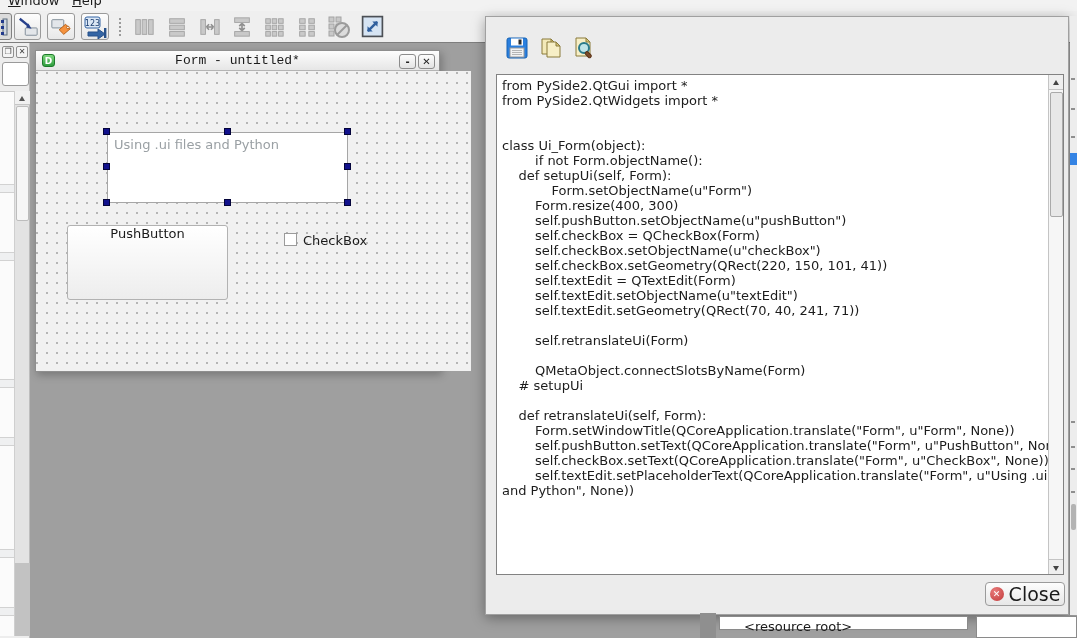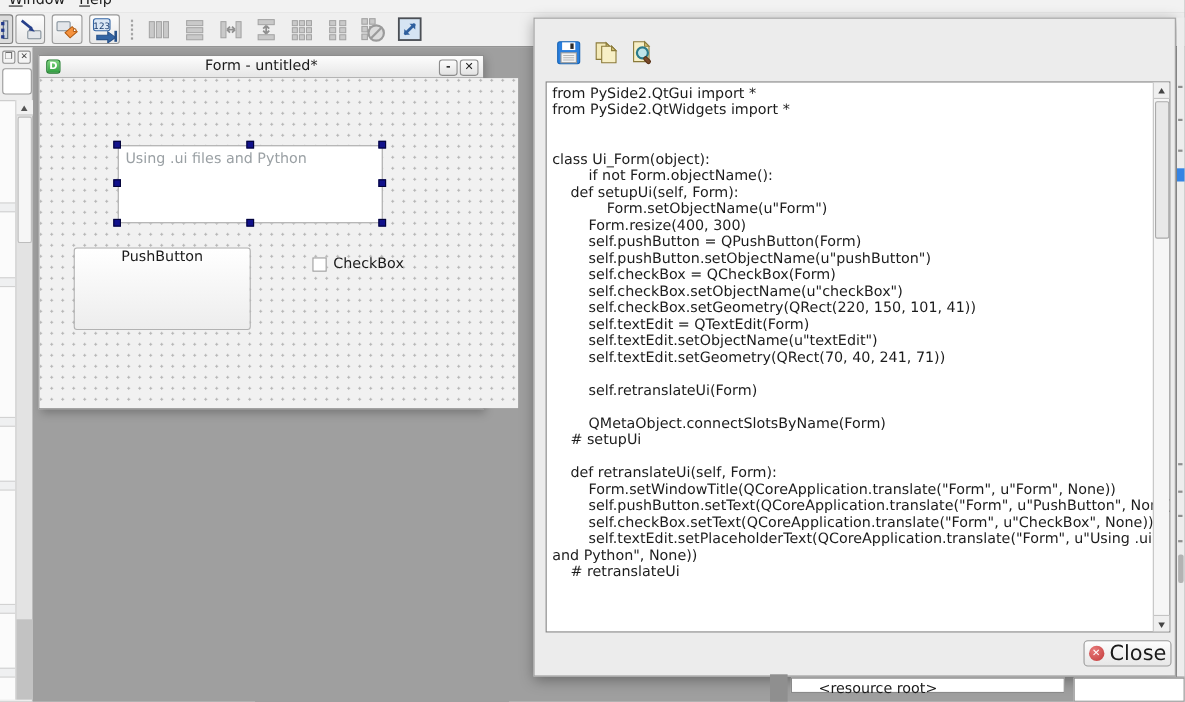--- a/index.html
+++ b/index.html
@@ -34,35 +34,35 @@
   .v-scroll .deep { position:absolute; left:0; top:472px; width:15px; height:73px; background:#c2c2c2; }
 
   
   .form-window { position:absolute; left:35px; top:50px; width:405px; height:322px; background:#f1f1f1; border:1px solid #8e8e8e;
                  box-shadow:2px 3px 8px rgba(0,0,0,0.25); }
   .form-titlebar { position:absolute; left:0; top:0; width:100%; height:20px; background:linear-gradient(#fdfdfd,#e6e6e6);
                    border-bottom:1px solid #b4b4b4; }
   .form-app-icon { position:absolute; left:6px; top:3px; width:13px; height:13px; border-radius:3px;
                    background:linear-gradient(#7ed77e,#2f9e3f); border:1px solid #1c7a2a; color:#fff; font-size:9px; font-weight:bold;
                    text-align:center; line-height:12px; }
-  .form-title { position:absolute; left:0; top:2px; width:100%; text-align:center; font-size:13px; color:#1a1a1a; }
+  .form-title { position:absolute; left:0; top:2px; width:100%; text-align:center; font-size:13px; color:#1a1a1a;font-family:Liberation Mono, monospace; }
   .win-btn { position:absolute; top:3px; width:17px; height:15px; border:1px solid #8c8c8c; border-radius:3px;
              background:linear-gradient(#fcfcfc,#e3e3e3); text-align:center; font-size:10px; line-height:13px; font-weight:bold; color:#222; }
   .btn-min { right:23px; } .btn-close { right:4px; }
 
   .form-canvas { position:absolute; left:0; top:20px; width:435px; height:300px; background-color:#f1f1f1;
                  background-image:radial-gradient(circle, #b5b5b5 1px, transparent 1.2px); background-size:10px 10px; background-position:6px 7px; }
 
   .qtextedit { position:absolute; left:71px; top:61px; width:241px; height:71px; background:#fff; border:1px solid #a6a6a6; }
   .qtextedit .ph { position:absolute; left:6px; top:4px; color:#9aa0a4; font-size:13px; }
   .handle { position:absolute; width:7px; height:7px; background:#11118c; border:1px solid #04043a; }
 
   .qpushbutton { position:absolute; left:31px; top:154px; width:161px; height:75px; background:linear-gradient(#ffffff,#ededed);
                  border:1px solid #b2b2b2; border-radius:3px; display:flex; align-items:flex-start; justify-content:center; font-size:13px; color:#1a1a1a; }
-  .qcheckbox { position:absolute; left:219px; top:162px; display:flex; align-items:center;padding-left:29px; }
+  .qcheckbox { position:absolute; left:219px; top:162px; display:flex; align-items:flex-start;padding-left:29px; }
   .qcheckbox .box { width:13px; height:13px; background:#fff; border:1px solid #9b9b9b; margin-right:6px; }
   .qcheckbox .lbl { font-size:13px; color:#1a1a1a; }
 
   
   .code-dialog { position:absolute; left:485px; top:16px; width:584px; height:599px; background:#ececec; border:1px solid #a0a0a0;
                  box-shadow:0 3px 12px rgba(0,0,0,0.35); }
   .dlg-toolbtn { position:absolute; top:17px; width:28px; height:28px; display:flex; align-items:center; justify-content:center; }
   .code-box { position:absolute; left:10px; top:57px; width:568px; height:501px; background:#fff; border:1px solid #828282; overflow:hidden; }
   .code-text { position:absolute; left:0; top:0; width:552px; padding:3px 0 0 5px; }
   .code-line { height:15px; line-height:15px; font-size:13px; white-space:pre; color:#1c1c1c; }
@@ -336,41 +336,39 @@
       <div class="code-text">
           <div class="code-line">from PySide2.QtGui import *</div>
           <div class="code-line">from PySide2.QtWidgets import *</div>
           <div class="code-line"></div>
           <div class="code-line"></div>
           <div class="code-line">class Ui_Form(object):</div>
           <div class="code-line">        if not Form.objectName():</div>
           <div class="code-line">    def setupUi(self, Form):</div>
           <div class="code-line">            Form.setObjectName(u"Form")</div>
           <div class="code-line">        Form.resize(400, 300)</div>
-          <div class="code-line">        self.pushButton = QPushButton(Form)</div>
           <div class="code-line">        self.pushButton.setObjectName(u"pushButton")</div>
           <div class="code-line">        self.checkBox = QCheckBox(Form)</div>
           <div class="code-line">        self.checkBox.setObjectName(u"checkBox")</div>
           <div class="code-line">        self.checkBox.setGeometry(QRect(220, 150, 101, 41))</div>
           <div class="code-line">        self.textEdit = QTextEdit(Form)</div>
           <div class="code-line">        self.textEdit.setObjectName(u"textEdit")</div>
           <div class="code-line">        self.textEdit.setGeometry(QRect(70, 40, 241, 71))</div>
           <div class="code-line"></div>
           <div class="code-line">        self.retranslateUi(Form)</div>
           <div class="code-line"></div>
           <div class="code-line">        QMetaObject.connectSlotsByName(Form)</div>
           <div class="code-line">    # setupUi</div>
           <div class="code-line"></div>
           <div class="code-line">    def retranslateUi(self, Form):</div>
           <div class="code-line">        Form.setWindowTitle(QCoreApplication.translate("Form", u"Form", None))</div>
           <div class="code-line">        self.pushButton.setText(QCoreApplication.translate("Form", u"PushButton", None))</div>
           <div class="code-line">        self.checkBox.setText(QCoreApplication.translate("Form", u"CheckBox", None))</div>
           <div class="code-line">        self.textEdit.setPlaceholderText(QCoreApplication.translate("Form", u"Using .ui files</div>
           <div class="code-line">and Python", None))</div>
-          <div class="code-line">    # retranslateUi</div>
         </div>
       <div class="code-scroll">
         <div class="up"></div>
         <div class="thumb"></div>
         <div class="down"></div>
       </div>
     </div>
 
     <div class="close-btn">
       <span class="close-red"></span>

